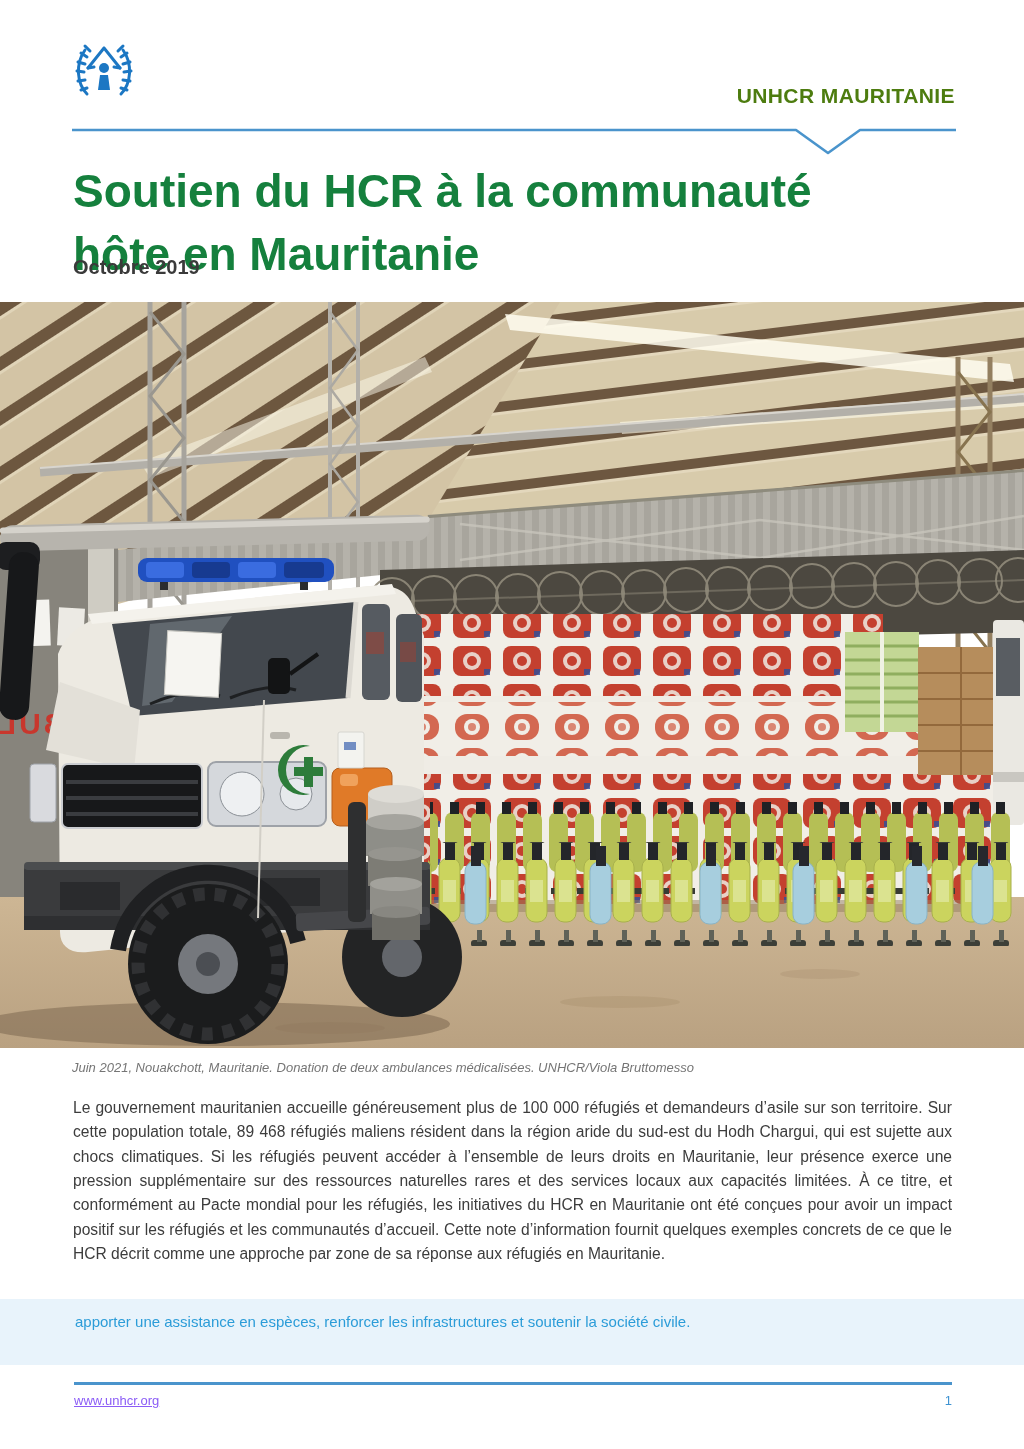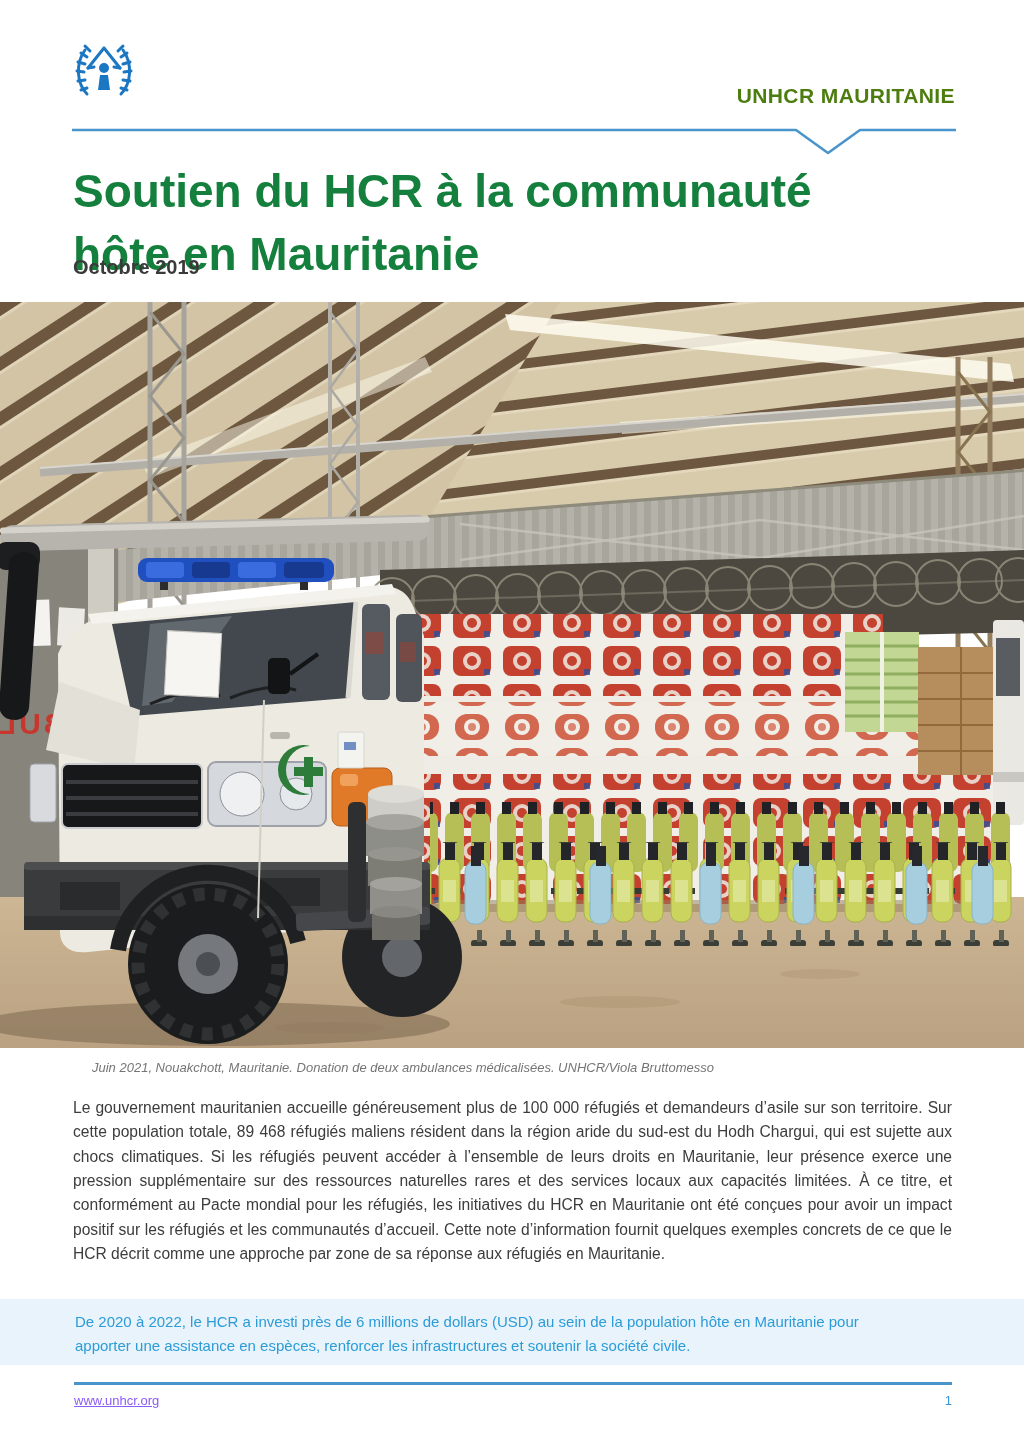--- a/index.html
+++ b/index.html
@@ -16,21 +16,21 @@
   .office{right:69px;top:84px;font-size:21px;font-weight:600;color:#4d7c0f;letter-spacing:.4px;}
   .header-rule{left:72px;top:128px;}
 
   
   .doc-title{left:73px;top:160px;width:820px;font-size:46px;font-weight:bold;
              color:#15803d;line-height:1.38;}
   .doc-date{left:73px;top:256px;font-size:20px;font-weight:bold;color:#3a3a3a;}
 
   
   .photo{left:0;top:302px;width:1024px;height:746px;}
-  .caption{left:92px;top:1060px;font-size:13px;font-style:italic;color:#757575;}
+  .caption{left:72px;top:1060px;font-size:13px;font-style:italic;color:#757575;}
 
   
   .body-par{left:73px;top:1096px;width:879px;font-size:15.6px;line-height:1.56;
             color:#3c3c3c;text-align:justify;}
 
   
   .callout{left:0;top:1299px;width:1024px;height:66px;background:#e8f3fb;}
   .callout-inner{position:absolute;left:75px;top:11px;width:890px;color:#2b9cd8;
                  font-size:15px;line-height:1.62;}
 
@@ -332,21 +332,20 @@
       </g>
     </svg>
   </div>
 
   <div class="abs caption">Juin 2021, Nouakchott, Mauritanie. Donation de deux ambulances médicalisées. UNHCR/Viola Bruttomesso</div>
 
   <div class="abs body-par">Le gouvernement mauritanien accueille généreusement plus de 100 000 réfugiés et demandeurs d’asile sur son territoire. Sur cette population totale, 89 468 réfugiés maliens résident dans la région aride du sud-est du Hodh Chargui, qui est sujette aux chocs climatiques. Si les réfugiés peuvent accéder à l’ensemble de leurs droits en Mauritanie, leur présence exerce une pression supplémentaire sur des ressources naturelles rares et des services locaux aux capacités limitées. À ce titre, et conformément au Pacte mondial pour les réfugiés, les initiatives du HCR en Mauritanie ont été conçues pour avoir un impact positif sur les réfugiés et les communautés d’accueil. Cette note d’information fournit quelques exemples concrets de ce que le HCR décrit comme une approche par zone de sa réponse aux réfugiés en Mauritanie.</div>
 
   <div class="abs callout">
     <div class="callout-inner">
-      <div>De 2020 à 2022, le HCR a investi près de 6 millions de dollars (USD) au sein de la population hôte en Mauritanie pour</div>
       <div>apporter une assistance en espèces, renforcer les infrastructures et soutenir la société civile.</div>
     </div>
   </div>
 
   <div class="abs footer-rule"></div>
   <a class="abs footer-link">www.unhcr.org</a>
   <div class="abs footer-page">1</div>
 
 </div>
 

